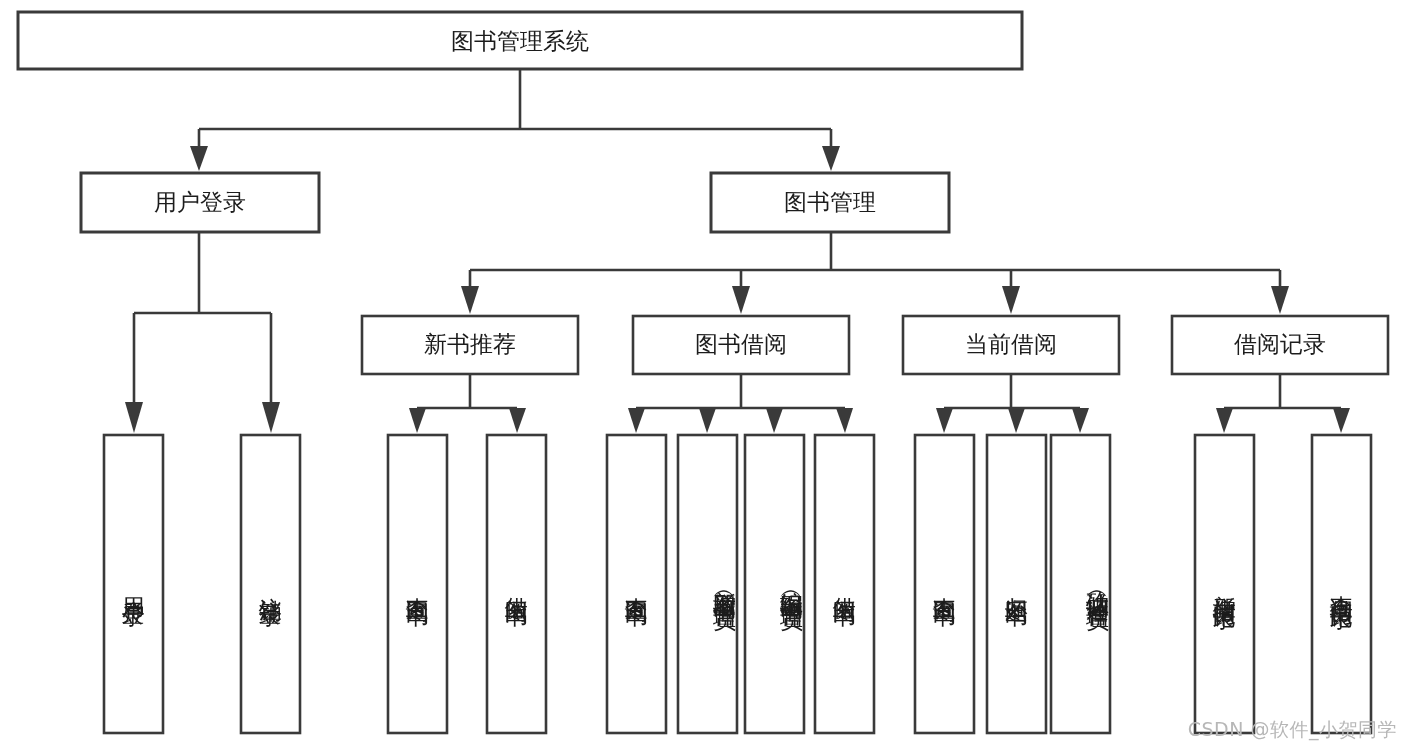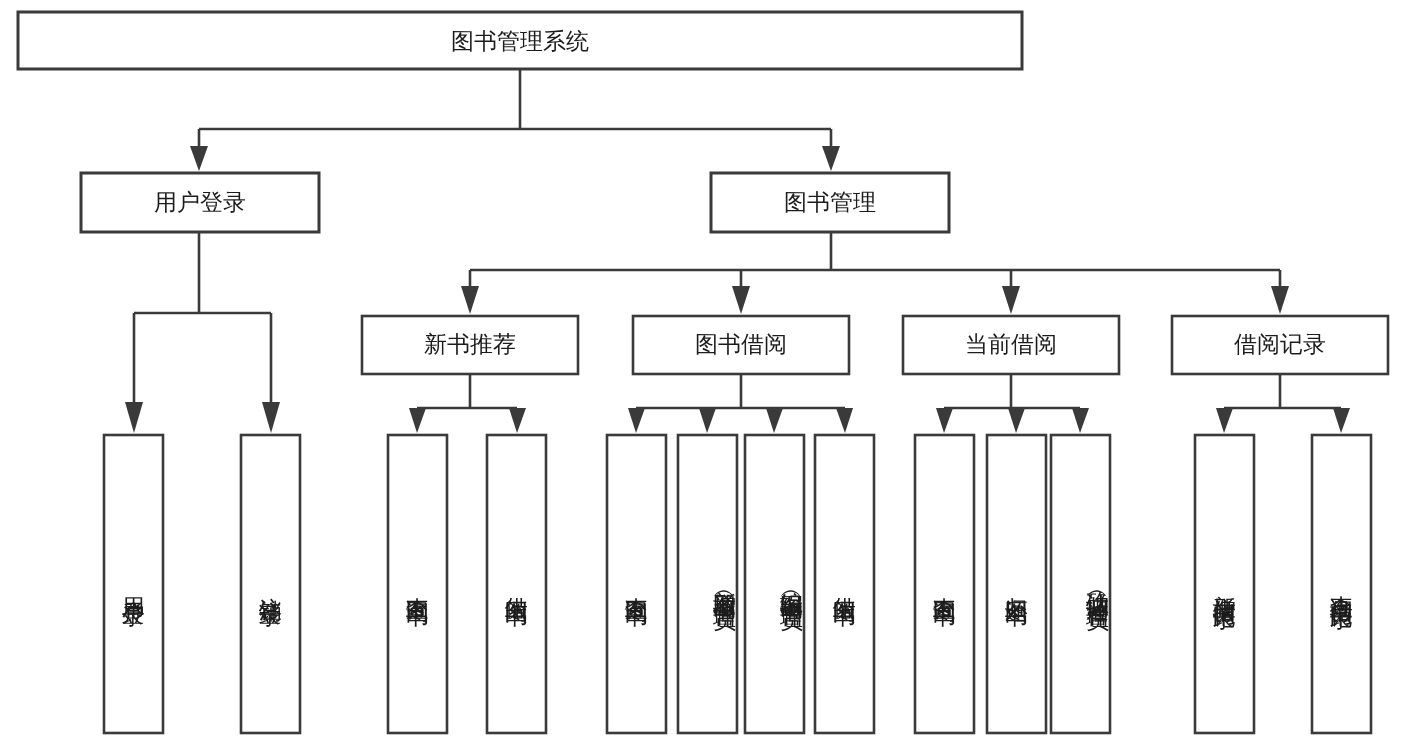--- a/index.html
+++ b/index.html
@@ -212,13 +212,14 @@
   <div class="vlabel" style="left:607px; top:435px; width:59px; height:298px;">查询图书</div>
   <div class="vlabel" style="left:678px; top:437px; width:59px; height:294px; align-items:flex-start;">新增图书（管理员）</div>
   <div class="vlabel" style="left:745px; top:437px; width:59px; height:294px; align-items:flex-start;">编辑图书（管理员）</div>
   <div class="vlabel" style="left:815px; top:435px; width:59px; height:298px;">借阅图书</div>
   <div class="vlabel" style="left:915px; top:435px; width:59px; height:298px;">查询图书</div>
   <div class="vlabel" style="left:987px; top:435px; width:59px; height:298px;">归还图书</div>
   <div class="vlabel" style="left:1051px; top:437px; width:59px; height:294px; align-items:flex-start;">确认归还（管理员）</div>
   <div class="vlabel" style="left:1195px; top:435px; width:59px; height:298px;">新增借阅记录</div>
   <div class="vlabel" style="left:1312px; top:435px; width:59px; height:298px;">查询借阅记录</div>
 
+  <div id="watermark">CSDN @软件_小贺同学</div>
 </div>
 
 </body></html>

